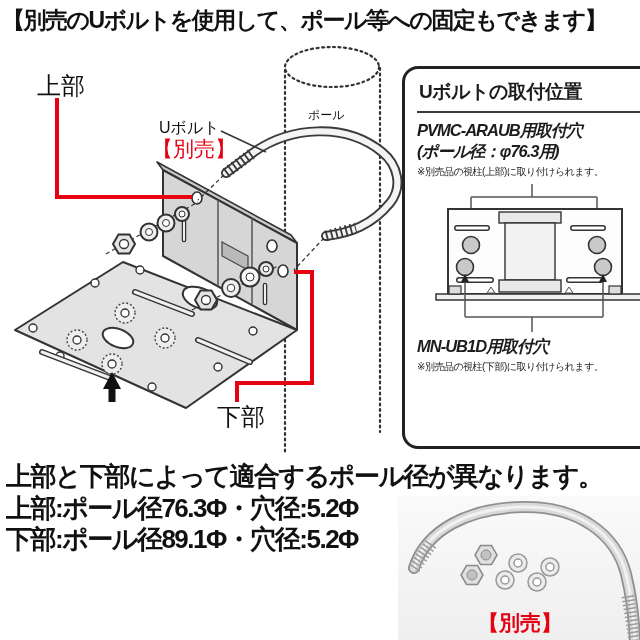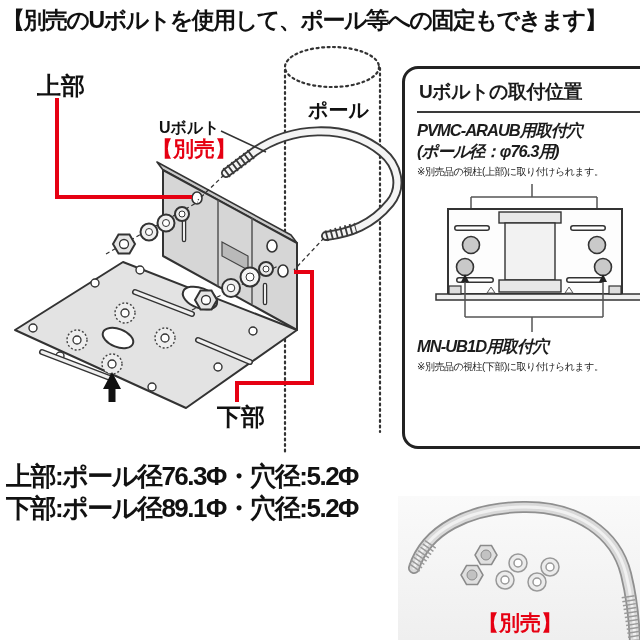--- a/index.html
+++ b/index.html
@@ -3,25 +3,25 @@
 <meta charset="utf-8">
 <style>
   html,body{margin:0;padding:0;background:#fff;}
   body{width:640px;height:640px;overflow:hidden;position:relative;
        font-family:"Liberation Sans","DejaVu Sans",sans-serif;color:#1c1c1c;}
   .abs{position:absolute;}
   
   .header{left:0;top:2px;width:640px;height:38px;font-size:23px;font-weight:bold;
           letter-spacing:-1.5px;white-space:nowrap;color:#111;line-height:36px;padding-left:2px;}
   
-  .lbl{white-space:nowrap;font-weight:bold;color:#111;}
+  .lbl{white-space:nowrap;font-weight:normal;color:#111;}
   .lbl-top{left:37px;top:70px;font-size:24px;}
   .lbl-ubolt{left:159px;top:118px;font-size:16px;}
   .lbl-betsu{left:152px;top:135px;font-size:21px;color:#e60012;}
-  .lbl-pole{left:308px;top:97px;font-size:20px;}
+  .lbl-pole{left:308px;top:107px;font-size:12px;}
   .lbl-bottom{left:217px;top:401px;font-size:24px;}
   
   .panel{left:402px;top:66px;width:276px;height:383px;border:3px solid #222;border-radius:16px;
          box-sizing:border-box;background:#fff;padding:8px 10px 6px 12px;}
   .panel-title{font-size:19px;font-weight:bold;letter-spacing:-0.5px;white-space:nowrap;
                padding:2px 0 6px 2px;border-bottom:2px solid #3a3a3a;margin-bottom:7px;}
   .panel-h{font-size:16.5px;font-weight:bold;letter-spacing:-1px;white-space:nowrap;line-height:21px;font-style:italic;}
   .panel-note{font-size:10px;line-height:18px;letter-spacing:-0.5px;
               padding-left:1em;text-indent:-1em;margin-top:1px;}
   .xsec{display:block;margin:2px auto 0 auto;}
@@ -212,20 +212,21 @@
     <polygon points="168,91 164,99 172,99" fill="#222"></polygon>
   </svg>
 
   <div style="margin-top:3px;">
     <div class="panel-h">MN-UB1D用取付穴</div>
     <div class="panel-note">※別売品の視柱(下部)に取り付けられます。</div>
   </div>
 </div>
 
 <div class="abs specs">
+  <div>上部と下部によって適合するポール径が異なります。</div>
   <div>上部:ポール径76.3Φ・穴径:5.2Φ</div>
   <div>下部:ポール径89.1Φ・穴径:5.2Φ</div>
 </div>
 
 <div class="abs photo">
   <svg width="242" height="144" viewBox="0 0 242 144" style="position:absolute;left:0;top:0;">
     <path d="M 16,72 C 28,34 70,12 125,11 C 180,10 218,38 228,78 C 233,98 236,120 237,146" fill="none" stroke="#8f8f8f" stroke-width="12" stroke-linecap="round"></path>
     <path d="M 16,72 C 28,34 70,12 125,11 C 180,10 218,38 228,78 C 233,98 236,120 237,146" fill="none" stroke="#d9d9d9" stroke-width="8.5" stroke-linecap="round"></path>
     <path d="M 16,72 C 28,34 70,12 125,11 C 180,10 218,38 228,78 C 233,98 236,120 237,146" fill="none" stroke="#f1f1f1" stroke-width="3" stroke-linecap="round"></path>
     <line x1="16" y1="72" x2="34" y2="46" stroke="#9a9a9a" stroke-width="13" stroke-dasharray="1.5 2.5"></line>

